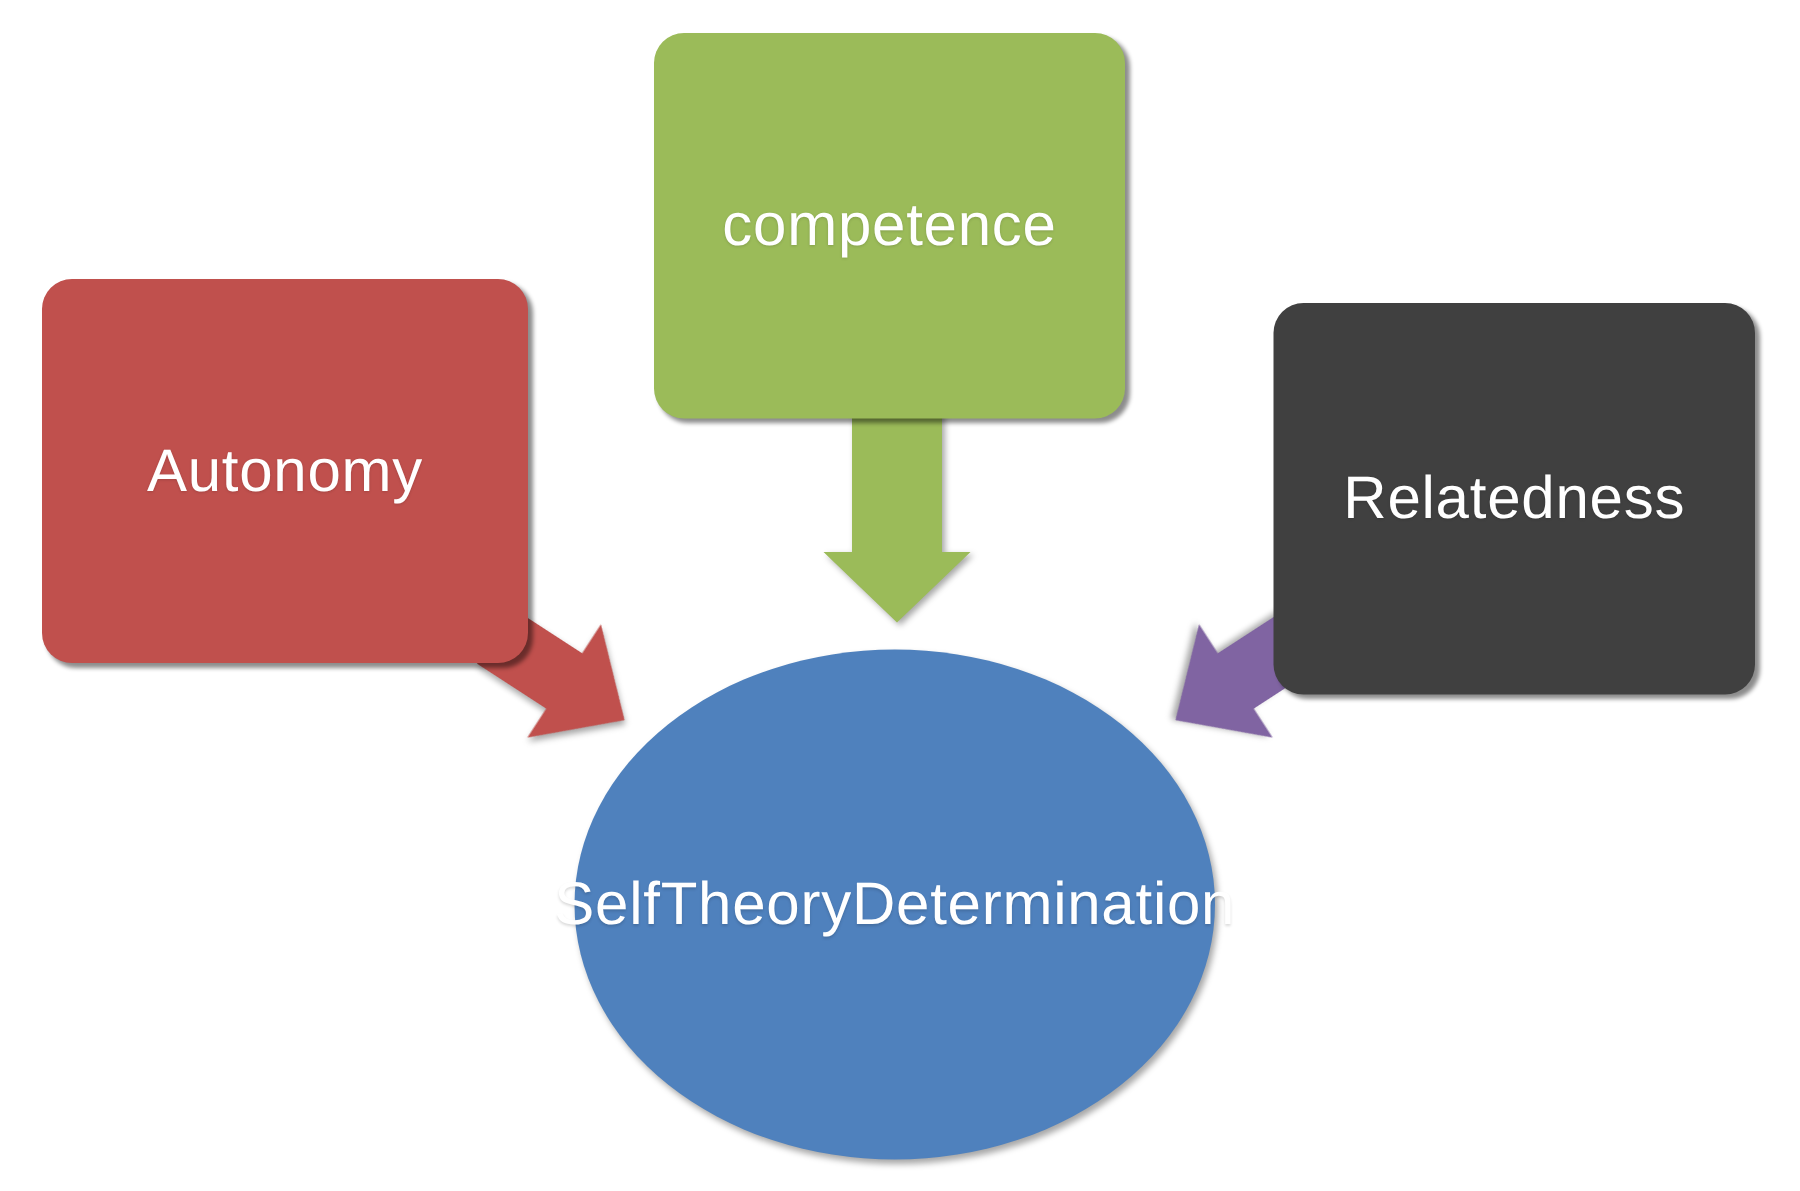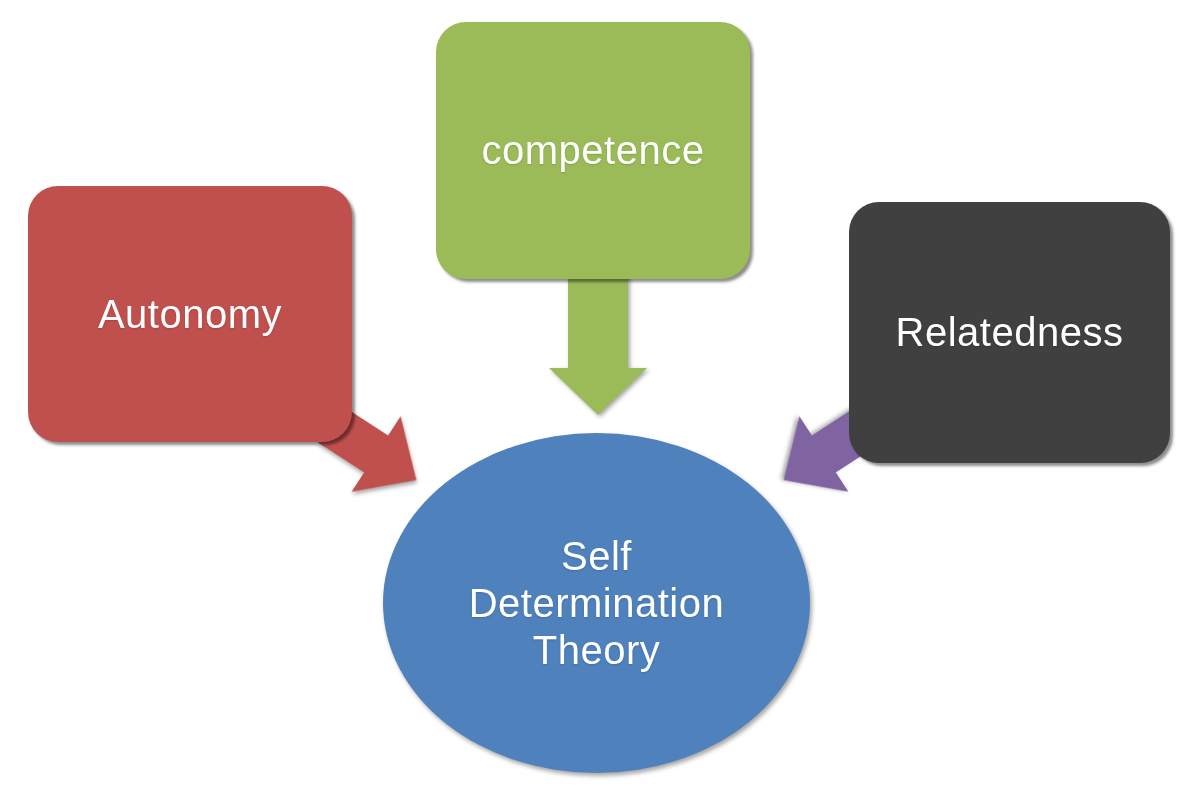--- a/index.html
+++ b/index.html
@@ -18,21 +18,21 @@
     left: 0;
     top: 0;
     z-index: 1;
   }
   .arrow {
     filter: drop-shadow(2px 2px 2px rgba(0,0,0,0.35));
   }
   .node-box {
     position: absolute;
     z-index: 2;
-    border-radius: 30px;
+    border-radius: 20px;
     display: flex;
     align-items: center;
     justify-content: center;
     box-shadow: 3px 3px 3px rgba(0,0,0,0.45);
   }
   .node-box .label {
     font-size: 40px;
     font-weight: 400;
     letter-spacing: 0.5px;
     text-shadow: 0 1px 2px rgba(0,0,0,0.15);
@@ -42,21 +42,21 @@
   .box-relatedness { left: 849px; top: 202px; width: 321px; height: 261px; }
   .center-ellipse {
     position: absolute;
     z-index: 2;
     left: 383px;
     top: 433px;
     width: 427px;
     height: 340px;
     border-radius: 50%;
     display: flex;
-    flex-direction: column;
+    flex-direction: row;
     align-items: center;
     justify-content: center;
     text-align: center;
     box-shadow: 2px 3px 4px rgba(0,0,0,0.35);
   }
   .center-ellipse .line {
     font-size: 40px;
     line-height: 47px;
     letter-spacing: 0.5px;
     text-shadow: 0 1px 2px rgba(0,0,0,0.15);
@@ -87,17 +87,17 @@
   <div class="node-box box-competence" style="background-color: rgb(155, 187, 89);">
     <span class="label" style="color: rgb(255, 255, 255);">competence</span>
   </div>
 
   <div class="node-box box-relatedness" style="background-color: #404040;">
     <span class="label" style="color: rgb(255, 255, 255);">Relatedness</span>
   </div>
 
   <div class="center-ellipse" style="background-color: rgb(79, 129, 189);">
     <span class="line" style="color: rgb(255, 255, 255);">Self</span>
+    <span class="line" style="color: rgb(255, 255, 255);">Theory</span>
     <span class="line" style="color: rgb(255, 255, 255);">Determination</span>
-    <span class="line" style="color: rgb(255, 255, 255);">Theory</span>
   </div>
 
 </div>
 
 </body></html>

